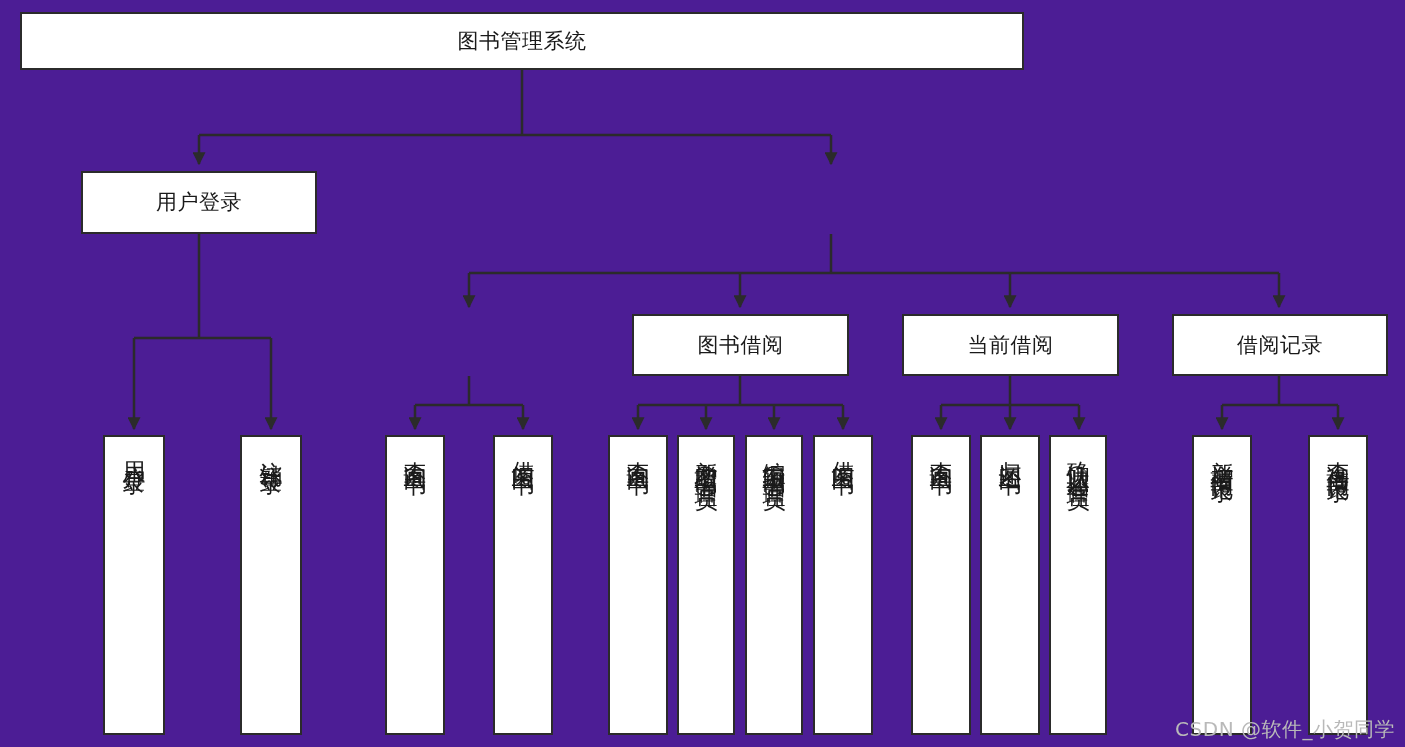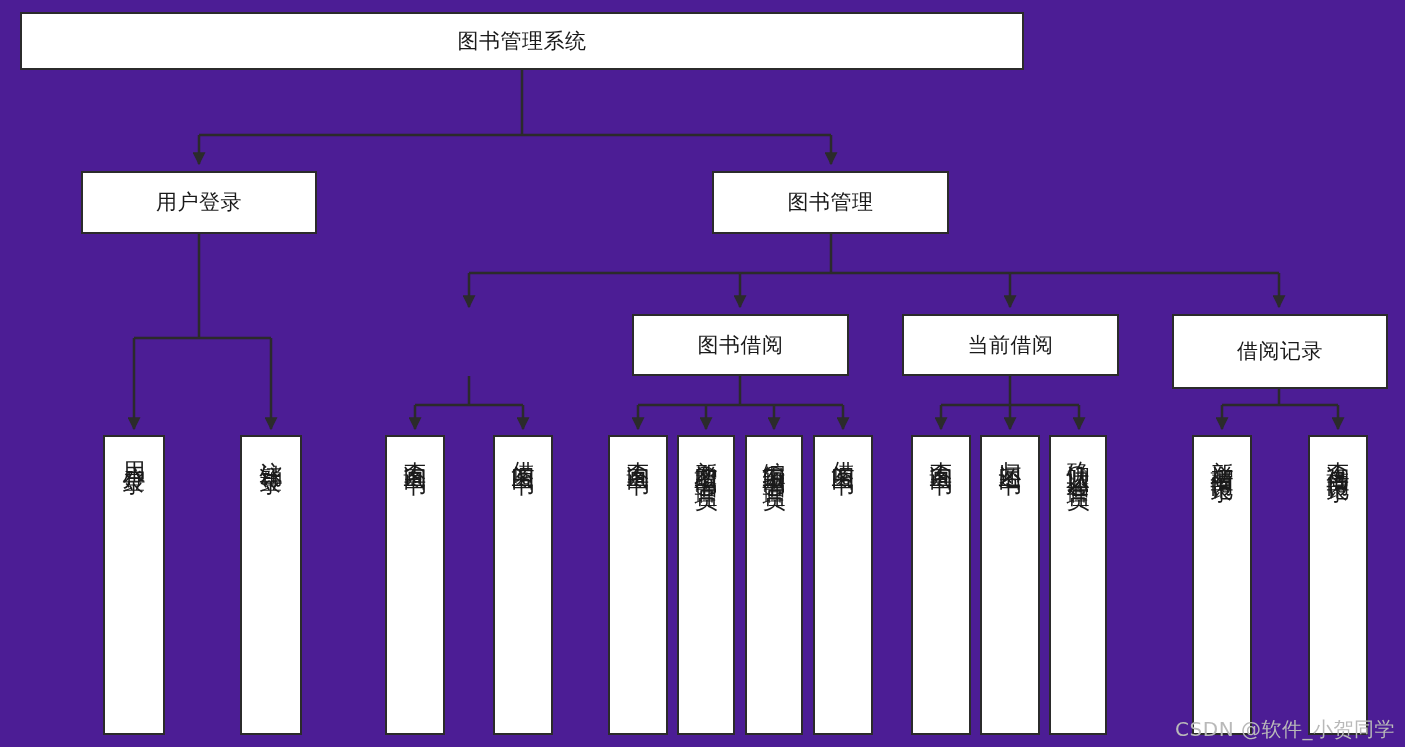--- a/index.html
+++ b/index.html
@@ -128,31 +128,28 @@
     </g>
   </svg>
 
   <div class="node horiz" style="left:20px; top:12px; width:1004px; height:58px;">
     <span class="label">图书管理系统</span>
   </div>
 
   <div class="node horiz" style="left:81px; top:171px; width:236px; height:63px;">
     <span class="label">用户登录</span>
   </div>
-  <div class="node horiz" style="left:712px; top:171px; width:237px; height:63px;">
-    <span class="label">图书管理</span>
-  </div>
 
   <div class="node horiz" style="left:902px; top:314px; width:217px; height:62px;">
     <span class="label">当前借阅</span>
   </div>
   <div class="node horiz" style="left:632px; top:314px; width:217px; height:62px;">
     <span class="label">图书借阅</span>
   </div>
-  <div class="node horiz" style="left:1172px; top:314px; width:216px; height:75px;">
+  <div class="node horiz" style="left:1172px; top:314px; width:216px; height:62px;">
     <span class="label">借阅记录</span>
   </div>
 
   <div class="node vert" style="left:103px; top:435px; width:62px; height:300px;">
     <span class="label">用户登录</span>
   </div>
   <div class="node vert" style="left:240px; top:435px; width:62px; height:300px;">
     <span class="label">注销登录</span>
   </div>
 

